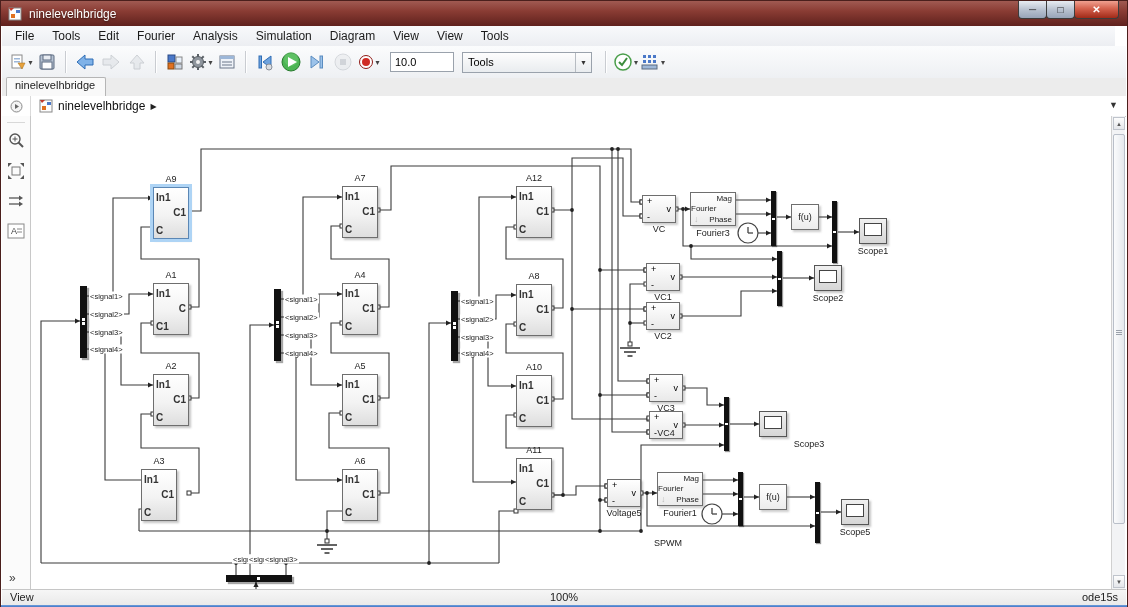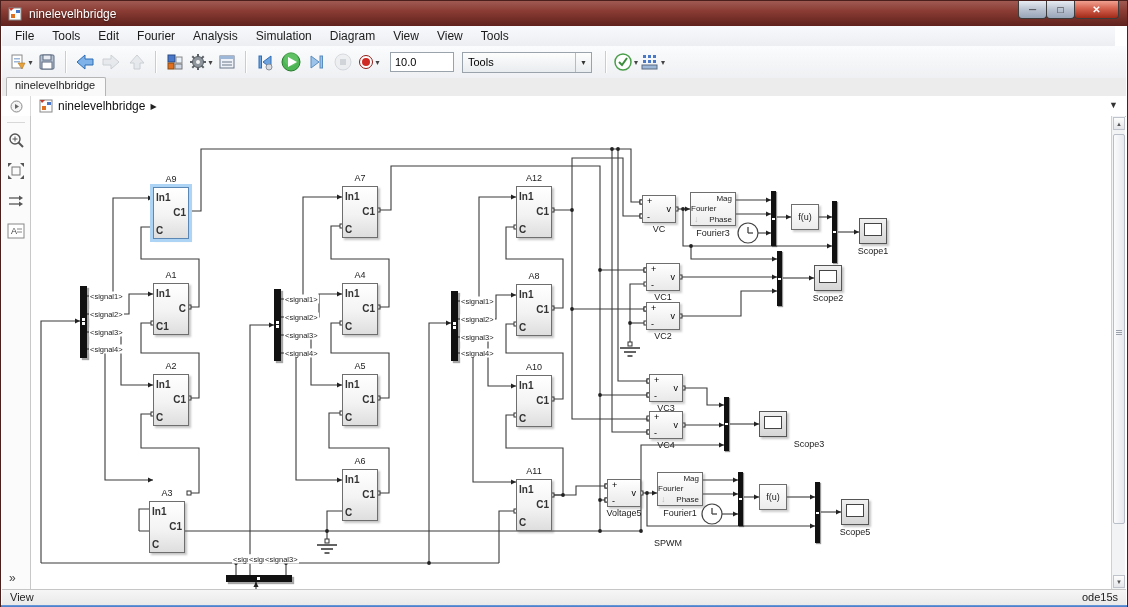--- a/index.html
+++ b/index.html
@@ -547,21 +547,21 @@
           <span class="pl" style="left: 2px; top: 4px;">In1</span>
           <span class="pl" style="right: 2px; top: 19px;">C</span>
           <span class="pl" style="left: 2px; bottom: 2px;">C1</span>
         </div>
         <div class="block" style="left: 122px; top: 258px;">
           <div class="blk-title">A2</div>
           <span class="pl" style="left: 2px; top: 4px;">In1</span>
           <span class="pl" style="right: 2px; top: 19px;">C1</span>
           <span class="pl" style="left: 2px; bottom: 2px;">C</span>
         </div>
-        <div class="block" style="left: 118px; top: 353px; margin-top: 32px;">
+        <div class="block" style="left: 110px; top: 353px;">
           <div class="blk-title">A3</div>
           <span class="pl" style="left: 2px; top: 4px;">In1</span>
           <span class="pl" style="right: 2px; top: 19px;">C1</span>
           <span class="pl" style="left: 2px; bottom: 2px;">C</span>
         </div>
         <div class="block" style="left: 311px; top: 70px;">
           <div class="blk-title">A7</div>
           <span class="pl" style="left: 2px; top: 4px;">In1</span>
           <span class="pl" style="right: 2px; top: 19px;">C1</span>
           <span class="pl" style="left: 2px; bottom: 2px;">C</span>
@@ -595,21 +595,21 @@
           <span class="pl" style="left: 2px; top: 4px;">In1</span>
           <span class="pl" style="right: 2px; top: 19px;">C1</span>
           <span class="pl" style="left: 2px; bottom: 2px;">C</span>
         </div>
         <div class="block" style="left: 485px; top: 259px;">
           <div class="blk-title">A10</div>
           <span class="pl" style="left: 2px; top: 4px;">In1</span>
           <span class="pl" style="right: 2px; top: 19px;">C1</span>
           <span class="pl" style="left: 2px; bottom: 2px;">C</span>
         </div>
-        <div class="block" style="left: 485px; top: 363px;">
+        <div class="block" style="left: 485px; top: 342px;">
           <div class="blk-title">A11</div>
           <span class="pl" style="left: 2px; top: 4px;">In1</span>
           <span class="pl" style="right: 2px; top: 19px;">C1</span>
           <span class="pl" style="left: 2px; bottom: 2px;">C</span>
         </div>
         <div class="busbar" style="left: 49px; top: 170px; height: 72px;">
           <div class="n" style="top: 32px;"></div>
           <div class="n" style="top: 36px;"></div>
         </div>
         <div class="siglabel" style="left: 58px; top: 180px;">&lt;signal1&gt;</div>
@@ -654,21 +654,21 @@
           <span class="p">+</span>
           <span class="m">-</span>
           <span class="v">v</span>
         </div>
         <div class="under" style="left: 605px; top: 287px; width: 60px;">VC3</div>
         <div class="meas" style="left: 618px; top: 295px;">
           <span class="p">+</span>
           <span class="m">-</span>
           <span class="v">v</span>
         </div>
-        <div class="under" style="left: 605px; top: 324px; width: 60px;">VC4</div>
+        <div class="under" style="left: 605px; top: 312px; width: 60px;">VC4</div>
         <div class="meas" style="left: 576px; top: 363px;">
           <span class="p">+</span>
           <span class="m">-</span>
           <span class="v">v</span>
         </div>
         <div class="under" style="left: 563px; top: 392px; width: 60px;">Voltage5</div>
         <div class="fourier" style="left: 659px; top: 76px;">
           <span class="l1">Mag</span>
           <span class="l2">Fourier</span>
           <span class="l3">Phase</span>
@@ -731,16 +731,17 @@
   <div id="vscroll">
     <div class="sarrow" style="top:1px">▲</div>
     <div id="sthumb">
         <div class="grip"></div>
       </div>
     <div class="sarrow" style="bottom:1px">▼</div>
   </div>
 
   <div id="statusbar">
     <span id="st-left">View</span>
+    <span id="st-zoom">100%</span>
     <span id="st-solver">ode15s</span>
   </div>
   <div id="taskbar-sliver"></div>
 </div>
 
 </body></html>

